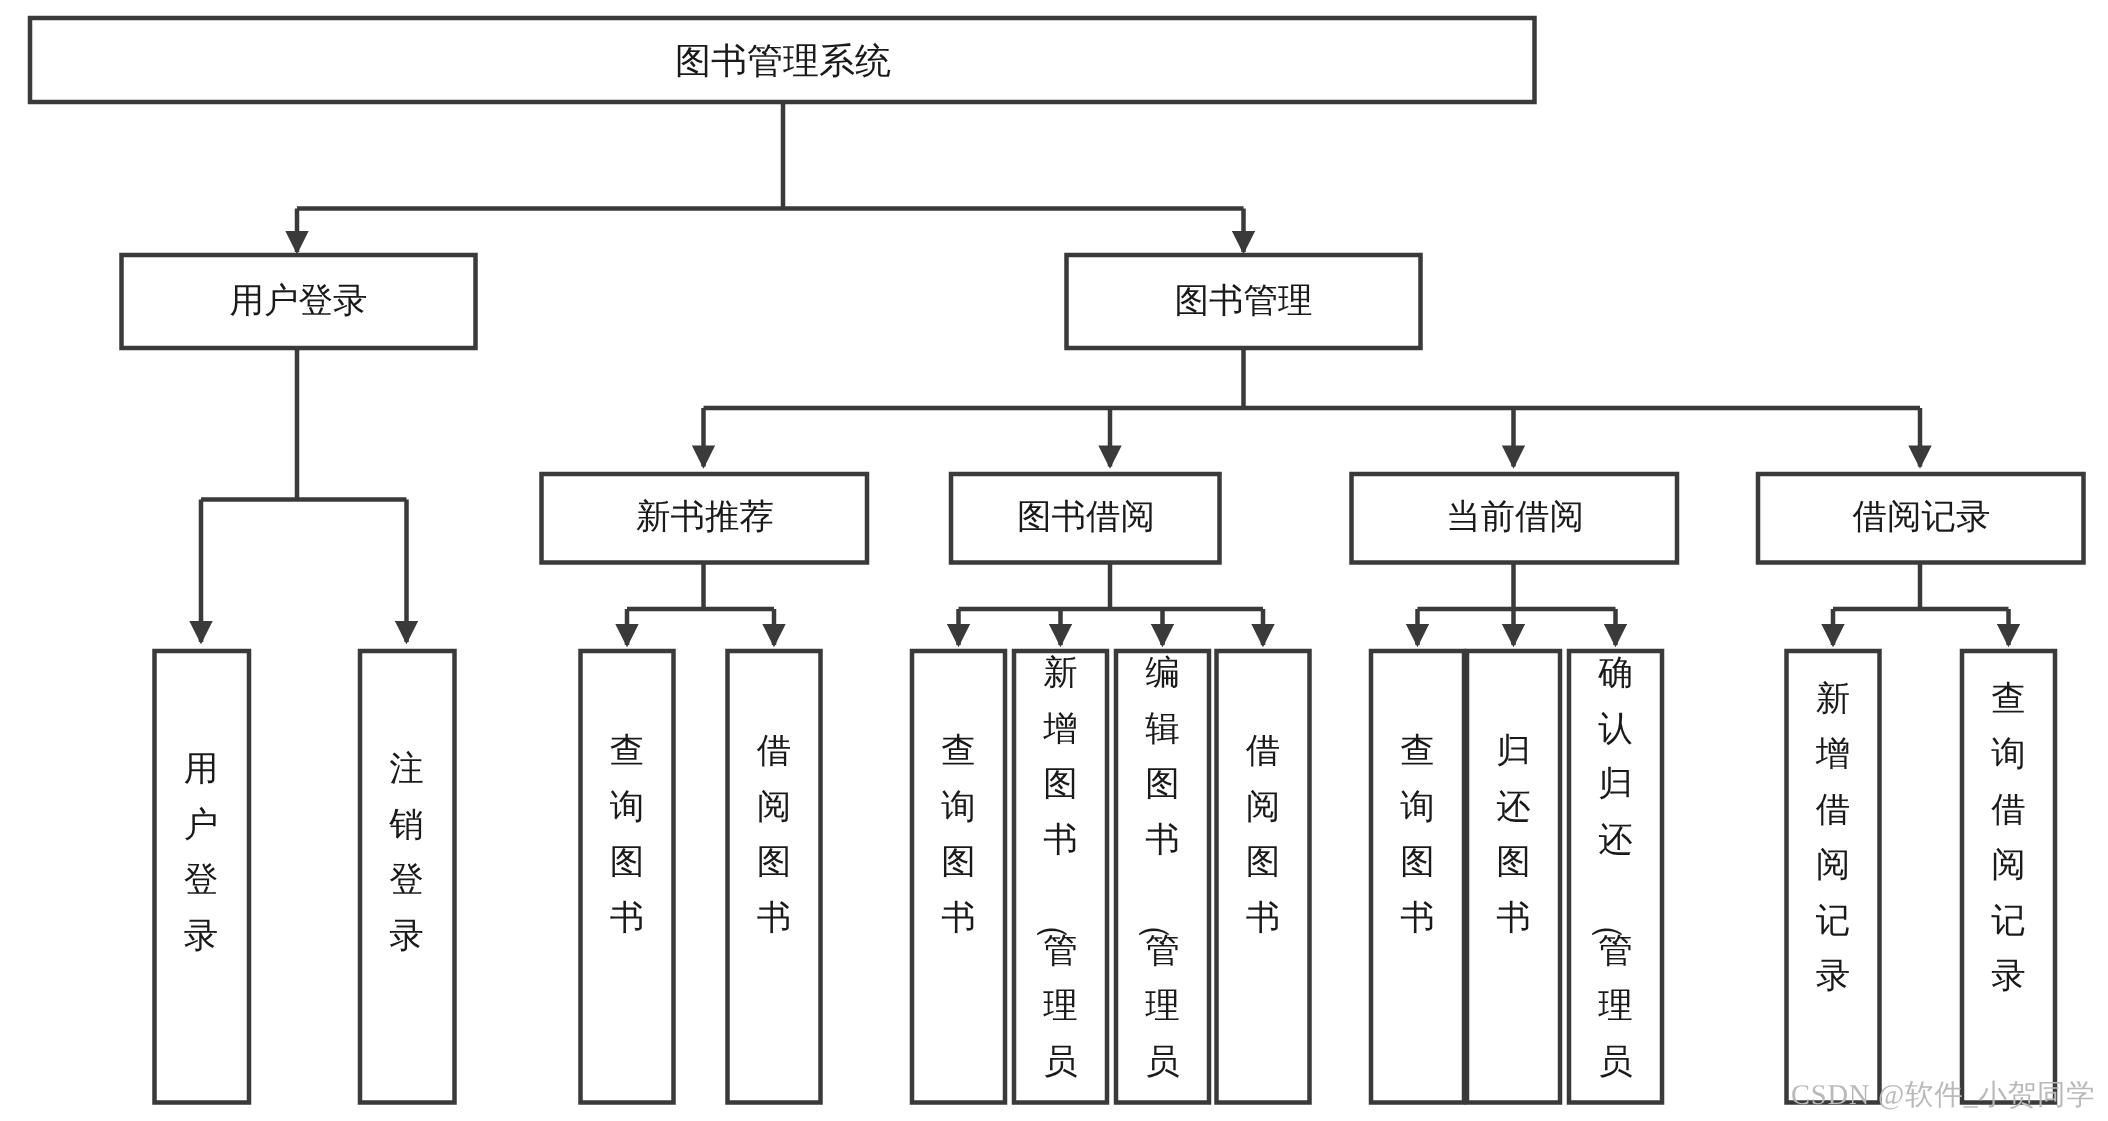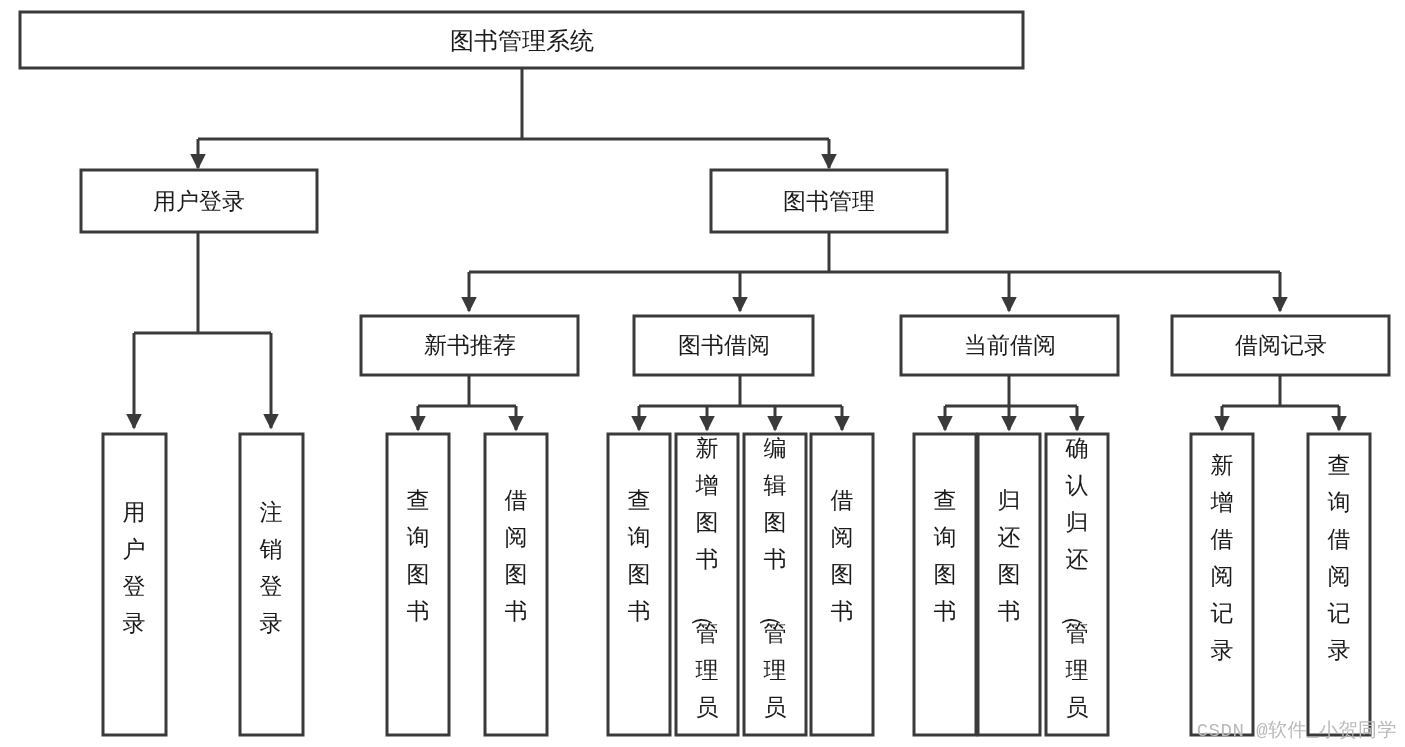--- a/index.html
+++ b/index.html
@@ -50,21 +50,21 @@
     stroke-width: 3;
     fill: none;
     stroke-linecap: butt;
   }
   .watermark {
     position: absolute;
     right: 8px;
     bottom: 4px;
     color: #b9b9b9;
     font-size: 19px;
-    font-family: Liberation Mono, monospace;
+    font-family: Liberation Serif, serif;
     white-space: nowrap;
     letter-spacing: 0.5px;
     user-select: none;
   }
 </style>
 </head>
 <body>
 
 <div id="stage">
 

